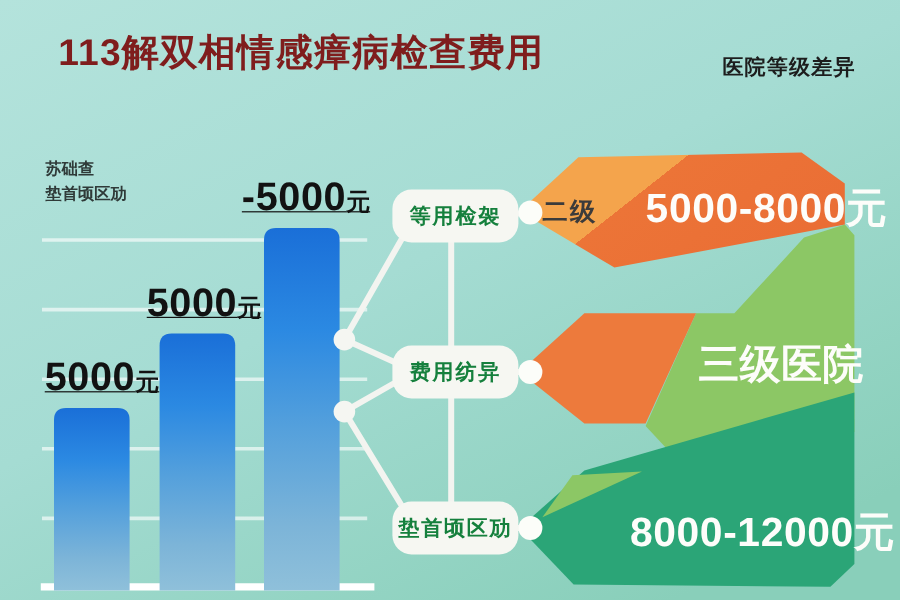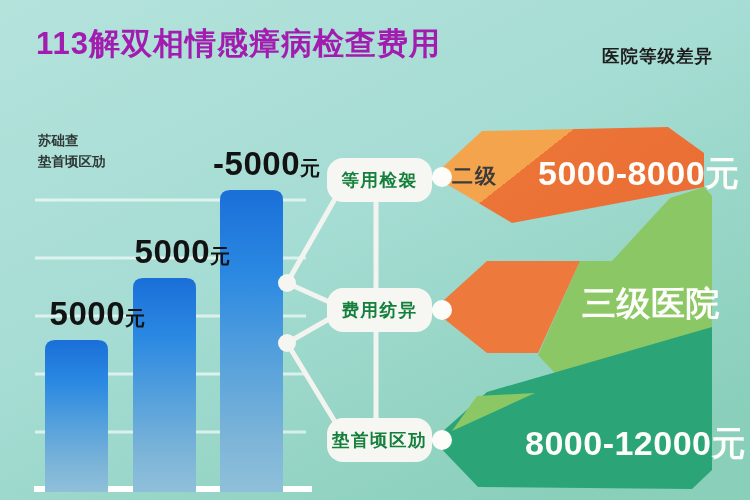--- a/index.html
+++ b/index.html
@@ -5,25 +5,25 @@
   html,body{margin:0;padding:0;}
   #stage{
     position:relative;width:750px;height:500px;overflow:hidden;
     font-family:"Liberation Sans","DejaVu Sans",sans-serif;
     background:#a5dcd3;
   }
   #art{position:absolute;inset:0;z-index:1;}
   .txt{position:absolute;z-index:2;white-space:nowrap;}
   .title{
     left:36px;top:24px;font-size:31px;line-height:1.28;font-weight:800;
-    color:#a21caf;letter-spacing:1px;white-space:normal;width:430px;
+    color:#7f1d1d;letter-spacing:1px;white-space:normal;width:430px;text-align:center;
   }
   .corner{right:37px;top:44px;font-size:17.5px;font-weight:700;color:#1d1d1d;letter-spacing:1px;}
   .note{left:38px;top:131px;font-size:13.5px;font-weight:700;color:#2f3a38;line-height:1.55;white-space:normal;width:150px;}
-  .bar-label{z-index:2;position:absolute;text-align:right;color:#121212;font-weight:800;}
+  .bar-label{z-index:2;position:absolute;text-align:center;color:#121212;font-weight:800;text-decoration:underline;}
   .bar-label .num{font-size:33px;letter-spacing:0.5px;}
   .bar-label .unit{font-size:20px;}
   .cbox{
     position:absolute;z-index:2;left:327px;width:105px;height:44px;
     background:#f6f7f2;border-radius:16px;display:flex;align-items:center;justify-content:center;
     font-size:17.5px;font-weight:700;color:#15803d;letter-spacing:1.5px;
   }
   .b-tier{left:452px;top:162px;font-size:21px;font-weight:800;color:#3b3b3b;letter-spacing:2px;}
   .b-range{font-size:34px;font-weight:800;color:#fdfdfa;letter-spacing:0.5px;}
   .b-range1{left:538px;top:151px;}

